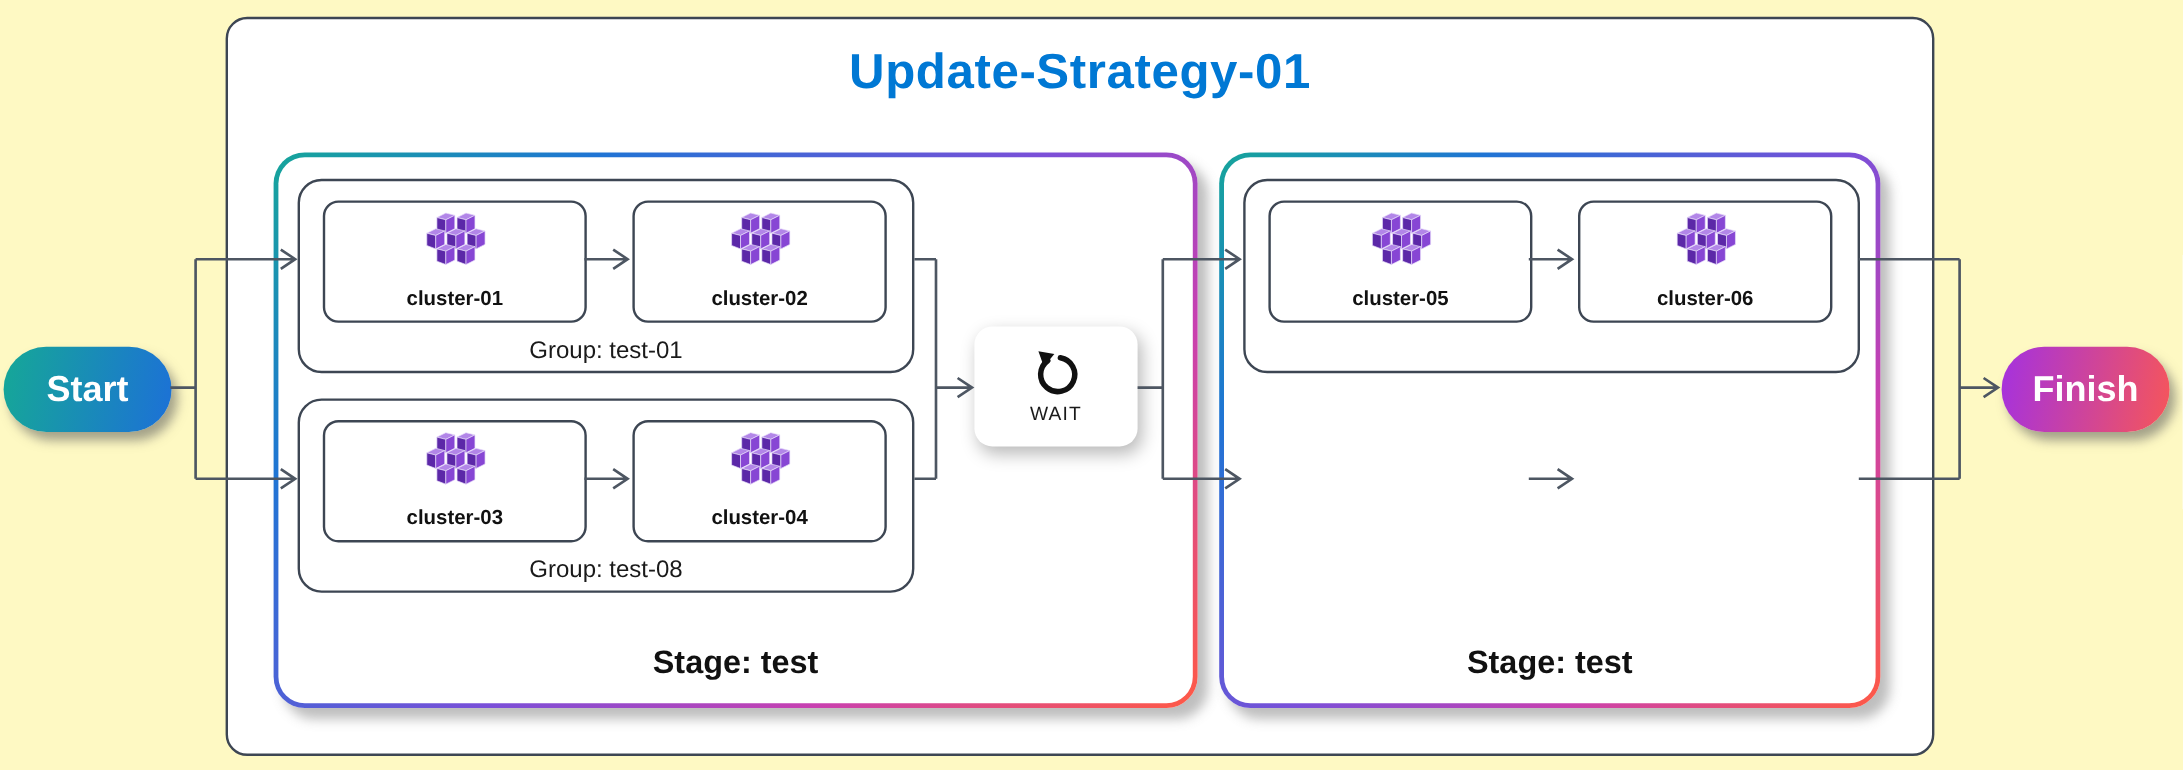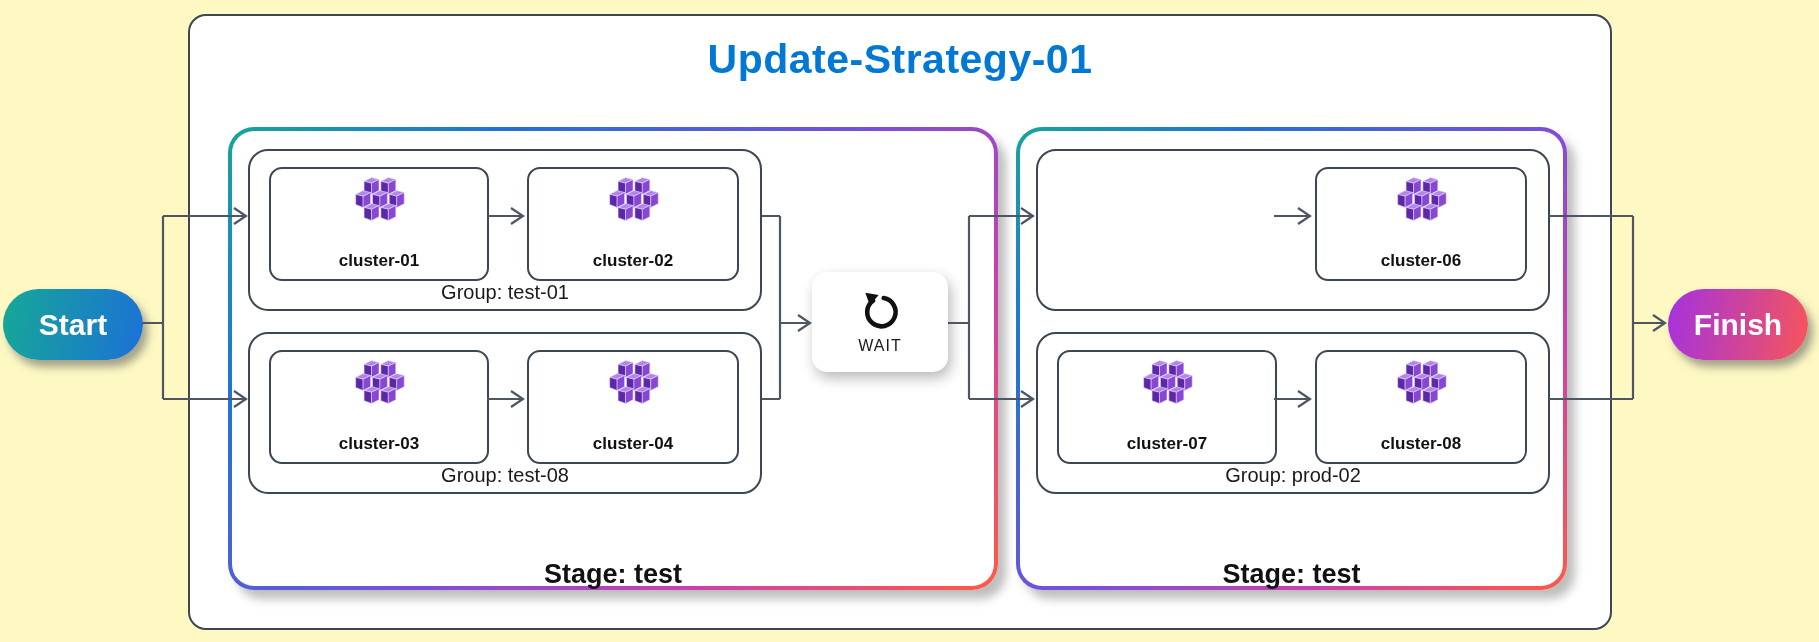--- a/index.html
+++ b/index.html
@@ -26,39 +26,39 @@
     background:linear-gradient(135deg,#16a59a 0%,#1f74d4 22%,#7a4fd8 52%,#c840b0 74%,#ff5a45 100%);
     box-shadow:8px 9px 10px rgba(110,110,110,0.45);
   }
   .stage-test { left:228px; width:770px; }
   .stage-prod { left:1016px; width:551px; }
   .stage-inner {
     position:relative; width:100%; height:100%;
     background:#ffffff; border-radius:22px;
   }
   .stage-label {
-    position:absolute; left:0; right:0; top:428px; text-align:center;
+    position:absolute; left:0; right:0; top:406px; text-align:center;
     font-size:27px; font-weight:700; color:#111111;
   }
 
   
   .group {
     position:absolute; width:514px; height:162px;
     border:2.5px solid #3d4653; border-radius:20px; background:#ffffff;
   }
   .group-1 { left:16px; top:18px; }
   .group-2 { left:16px; top:201px; }
   .group-label {
     position:absolute; left:0; right:0; bottom:5px; text-align:center;
     font-size:20px; font-weight:400; color:#1a1a1a;
   }
 
   
   .cluster {
-    position:absolute; top:16px; height:114px;
+    position:absolute; top:16px; height:102px;
     border:2.5px solid #3d4653; border-radius:13px; background:#ffffff;
     display:flex; flex-direction:column; align-items:center;
   }
   .cluster-a { left:19px;  width:220px; }
   .cluster-b { left:277px; width:212px; }
   .cluster-icon { margin-top:7px; flex:0 0 auto; }
   .cluster-label {
     margin-top:auto; margin-bottom:8px;
     font-size:17px; font-weight:700; color:#111111;
   }
@@ -156,43 +156,34 @@
       </div>
 
       <div class="stage-label">Stage: test</div>
     </div>
   </div>
 
   <div class="stage stage-prod">
     <div class="stage-inner">
 
       <div class="group group-1">
+        <div class="cluster cluster-a">
+          <svg class="cluster-icon" width="56" height="46" viewBox="0 0 60 48">
+              <use href="#cluster-cubes"></use>
+            </svg>
+          <div class="cluster-label">cluster-05</div>
+        </div>
         <div class="cluster cluster-b">
           <svg class="cluster-icon" width="56" height="46" viewBox="0 0 60 48">
               <use href="#cluster-cubes"></use>
             </svg>
           <div class="cluster-label">cluster-06</div>
         </div>
       </div>
 
-      <div class="group group-2">
-        <div class="cluster cluster-a">
-          <svg class="cluster-icon" width="56" height="46" viewBox="0 0 60 48">
-              <use href="#cluster-cubes"></use>
-            </svg>
-          <div class="cluster-label">cluster-07</div>
-        </div>
-        <div class="cluster cluster-b">
-          <svg class="cluster-icon" width="56" height="46" viewBox="0 0 60 48">
-              <use href="#cluster-cubes"></use>
-            </svg>
-          <div class="cluster-label">cluster-08</div>
-        </div>
-        <div class="group-label">Group: prod-02</div>
-      </div>
 
       <div class="stage-label">Stage: test</div>
     </div>
   </div>
 
   <div class="pill pill-finish">
     <span>Finish</span>
   </div>
   <div class="pill pill-start">
     <span>Start</span>

